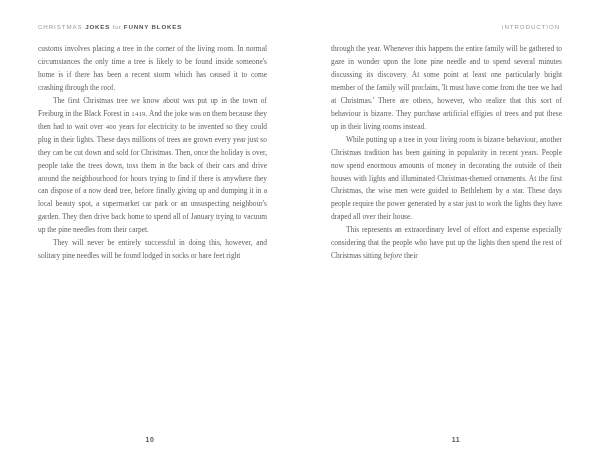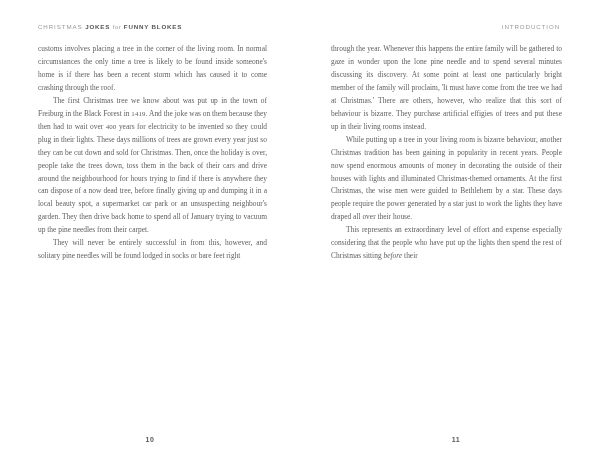--- a/index.html
+++ b/index.html
@@ -116,21 +116,21 @@
     <div class="running-head left">
       <span class="rh-light">CHRISTMAS</span>
       <span class="rh-strong">JOKES</span>
       <span class="rh-for">for</span>
       <span class="rh-strong">FUNNY BLOKES</span>
     </div>
 
     <div class="column">
       <p>customs involves placing a tree in the corner of the living room. In normal circumstances the only time a tree is likely to be found inside someone's home is if there has been a recent storm which has caused it to come crashing through the roof.</p>
       <p id="left-p2">The first Christmas tree we know about was put up in the town of Freiburg in the Black Forest in <span class="oldstyle">1419</span>. And the joke was on them because they then had to wait over <span class="oldstyle">400</span> years for electricity to be invented so they could plug in their lights. These days millions of trees are grown every year just so they can be cut down and sold for Christmas. Then, once the holiday is over, people take the trees down, toss them in the back of their cars and drive around the neighbourhood for hours trying to find if there is anywhere they can dispose of a now dead tree, before finally giving up and dumping it in a local beauty spot, a supermarket car park or an unsuspecting neighbour's garden. They then drive back home to spend all of January trying to vacuum up the pine needles from their carpet.</p>
-      <p>They will never be entirely successful in from this, however, and solitary pine needles will be found lodged in socks or bare feet right</p>
+      <p>They will never be entirely successful in doing this, however, and solitary pine needles will be found lodged in socks or bare feet right</p>
     </div>
 
     <div class="folio left-folio">10</div>
   </div>
 
   <div class="page page-right">
 
     <div class="running-head right">
       <span class="rh-light">INTRODUCTION</span>
     </div>

